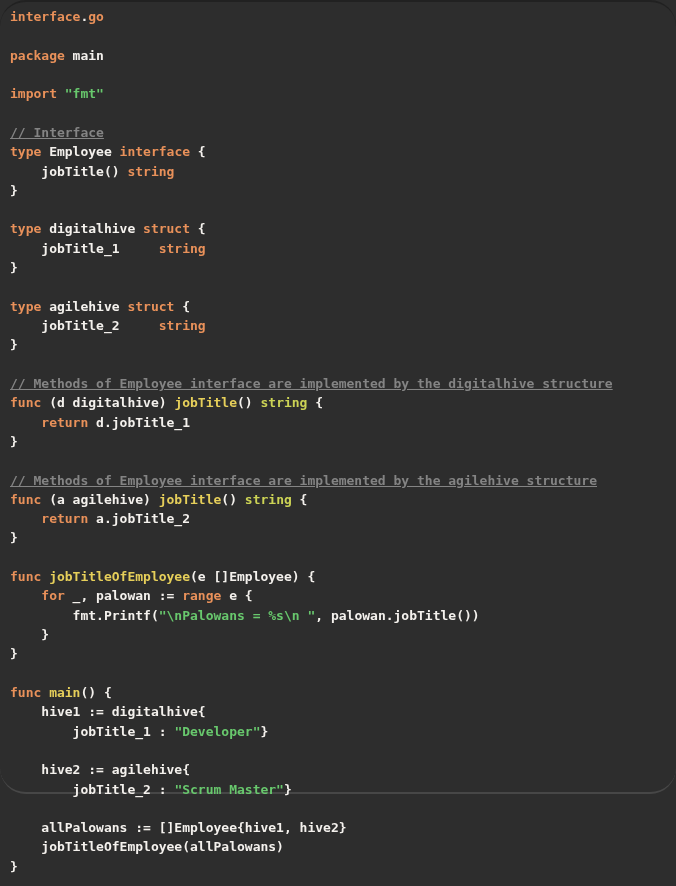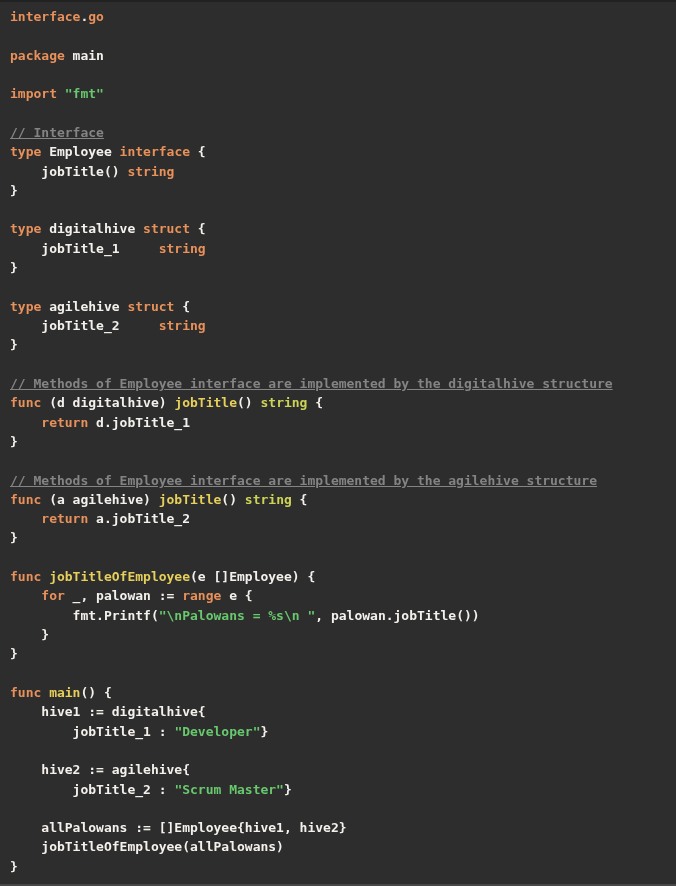--- a/index.html
+++ b/index.html
@@ -6,24 +6,25 @@
     margin: 0;
     padding: 0;
     width: 676px;
     height: 886px;
     overflow: hidden;
     background: var(--background, #2d2d2d);
   }
   .code-window {
     box-sizing: border-box;
     width: 676px;
-    height: 886px;
+    height: 794px;
     background: var(--background, #2d2d2d);
     border-top: 2px solid #212121;
     border-bottom: 2px solid #474747;
+    border-radius: 26px;
   }
   pre.code {
     margin: 0;
     padding: 5px 10px 0 10px;
     font-family: "DejaVu Sans Mono", monospace;
     font-size: 13px;
     font-weight: 700;
     line-height: 19.32px;
     white-space: pre;
     color: var(--plain, #f4f1ed);

